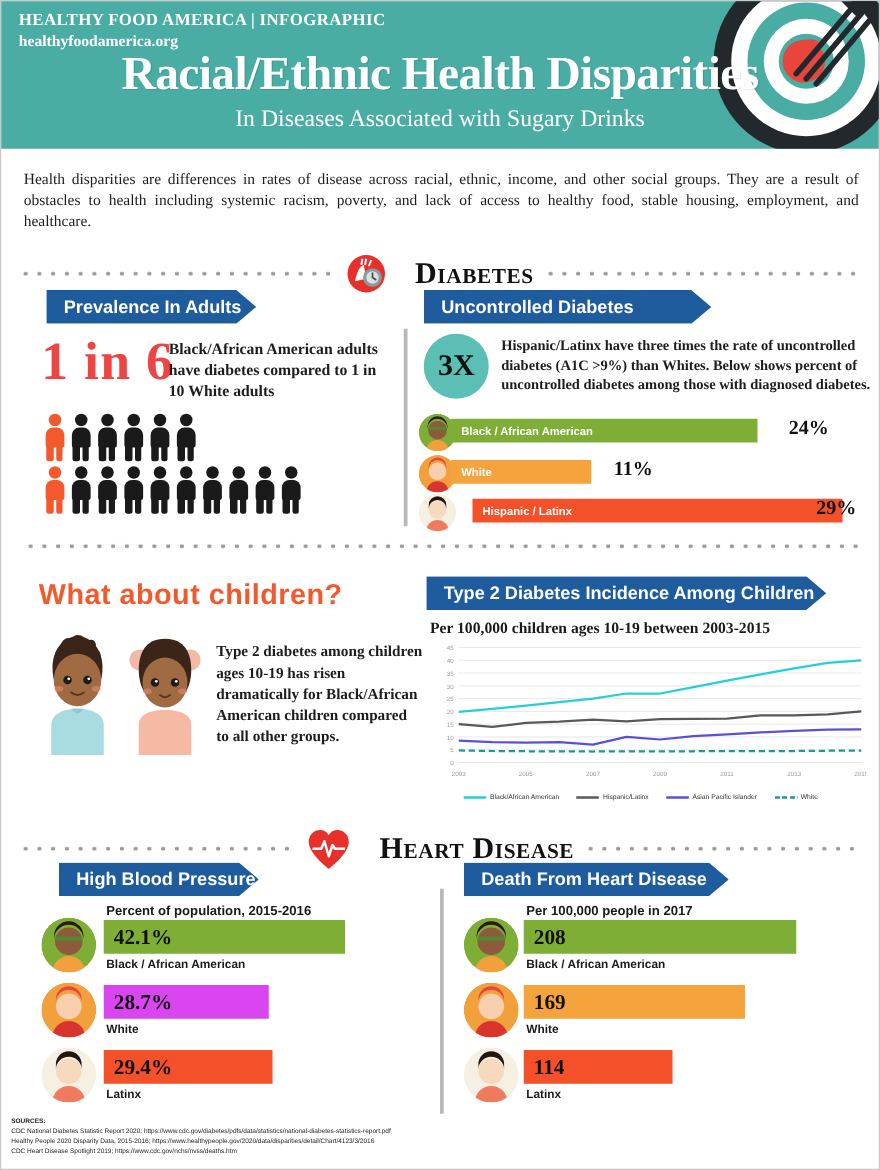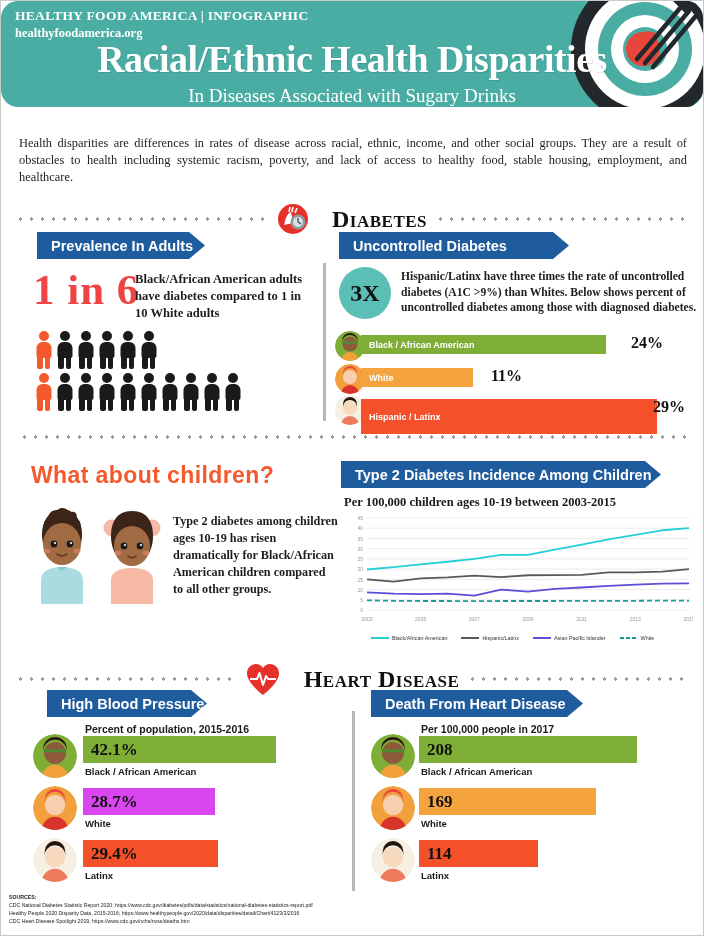--- a/index.html
+++ b/index.html
@@ -13,24 +13,23 @@
   .page{
     position:relative;width:704px;height:936px;
     border:1px solid #c9c9c9;
     box-sizing:border-box;
     background:#fff;
   }
 
   
   .header{
     position:relative;
-    height:106px;
+    height:118px;
     background:#4aada4;
     overflow:hidden;
-    border-radius:17px;
   }
   .brand{
     position:absolute;left:14px;top:7px;
     color:#ffffff;
     font-family:"Liberation Serif", serif;
     font-weight:bold;
     font-size:13.5px;
     letter-spacing:.3px;
   }
   .site{
@@ -438,21 +437,21 @@
   <div class="bar-value" style="left:490px;top:366px;">11%</div>
 
   <div class="avatar" style="left:334px;top:394px;">
     <svg viewBox="0 0 30 30">
         <circle cx="15" cy="15" r="15" fill="#f6f0e2"></circle>
       <circle cx="15" cy="13" r="7" fill="#f7d9bd"></circle>
       <path d="M8 12 a7 7 0 0 1 14 0 l0 -3 a7 7 0 0 0 -14 0 z" fill="#22160f"></path>
       <path d="M6 30 a9 9 0 0 1 18 0 z" fill="#f07a5e"></path>
     </svg>
   </div>
-  <div class="bar" style="left:360px;top:398px;height:35px;width:300px;">
+  <div class="bar" style="left:377px;top:398px;height:19px;width:300px;">
     <div class="fill" id="ub2" style="width: 296px; background: rgb(244, 80, 42);">
       <span class="bar-label">Hispanic / Latinx</span>
     </div>
   </div>
   <div class="bar-value" style="left:652px;top:397px;">29%</div>
 
   <div class="dotrule" style="left:18px;top:434px;width:668px;"></div>
 
   <div class="children-head" style="left:30px;top:461px;">What about children?</div>
 

